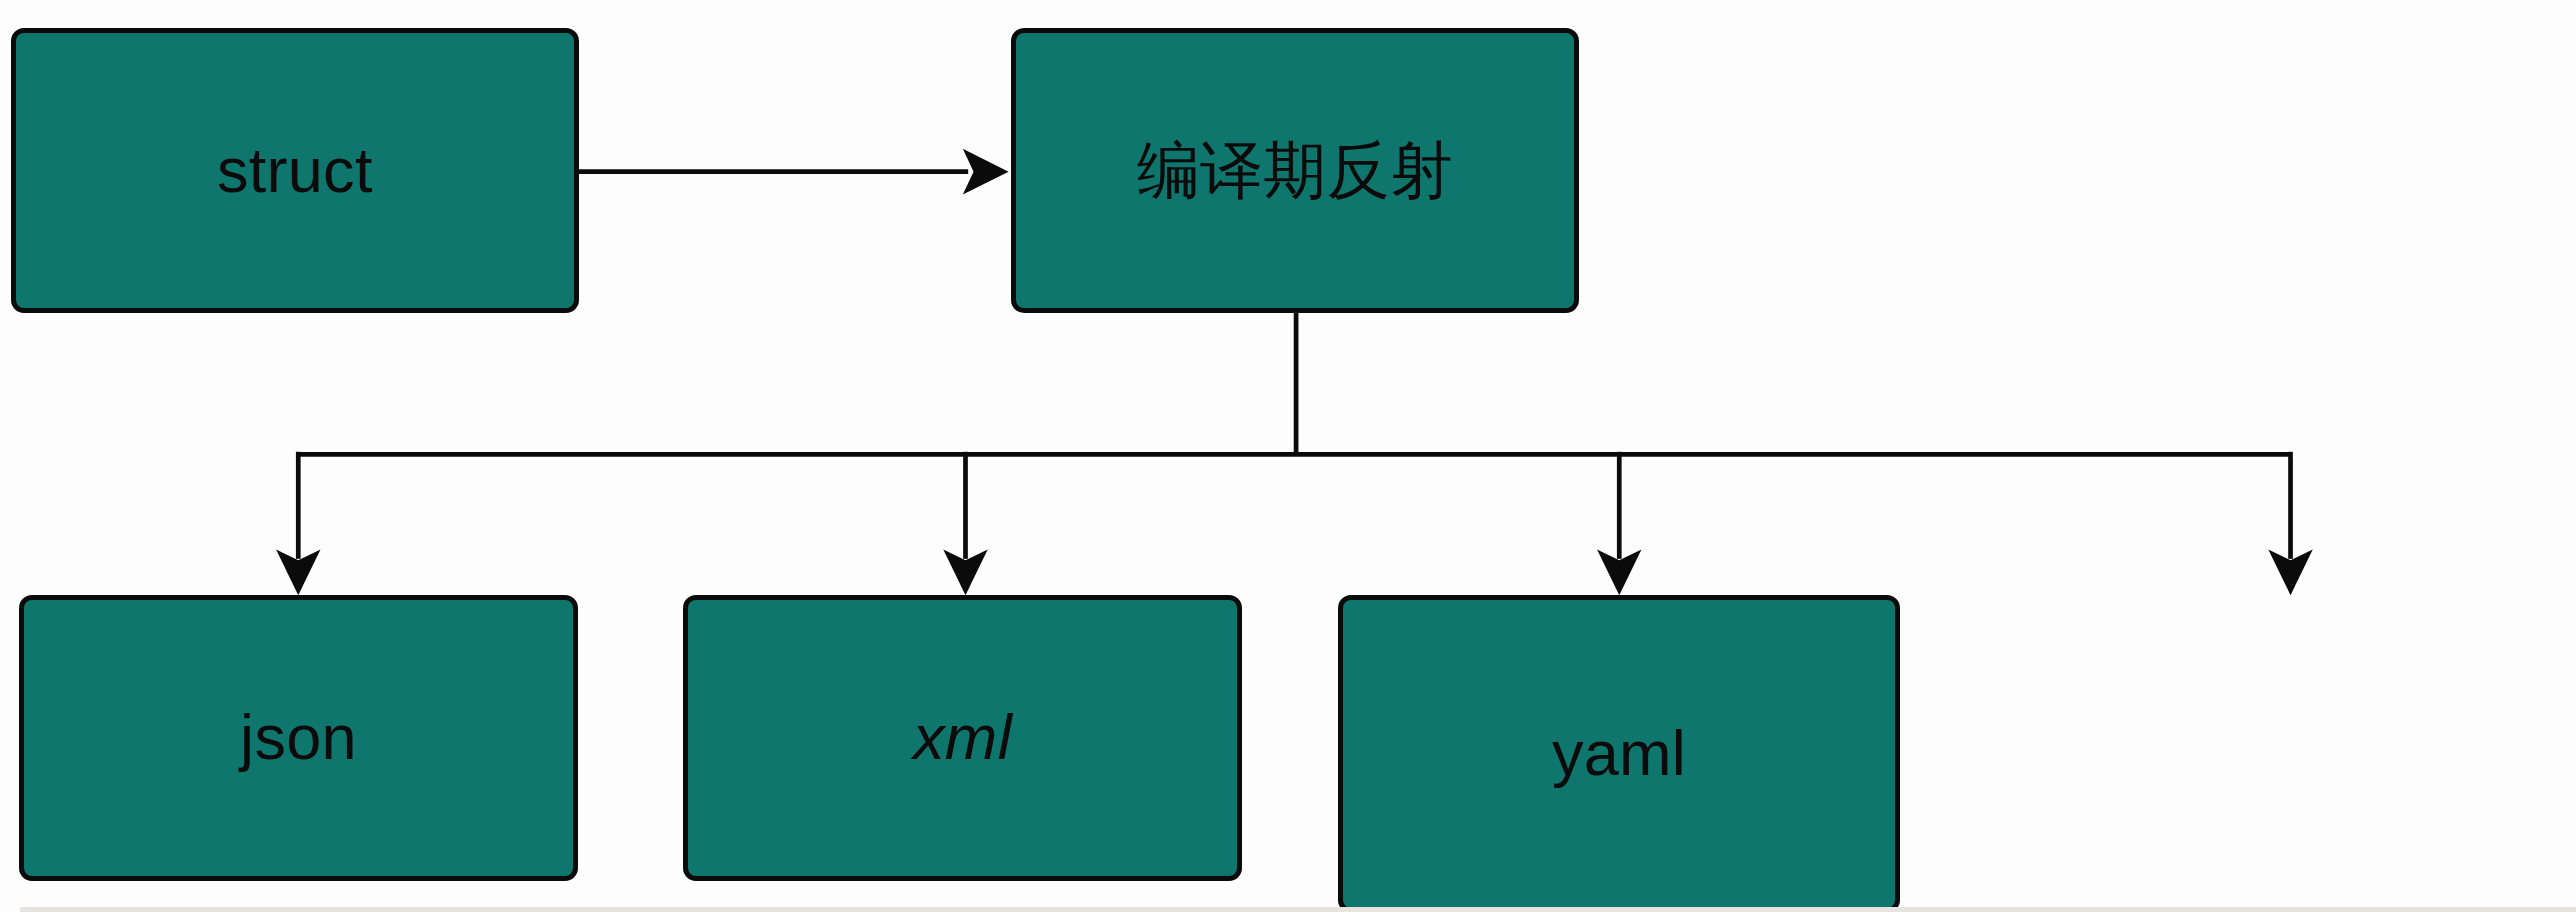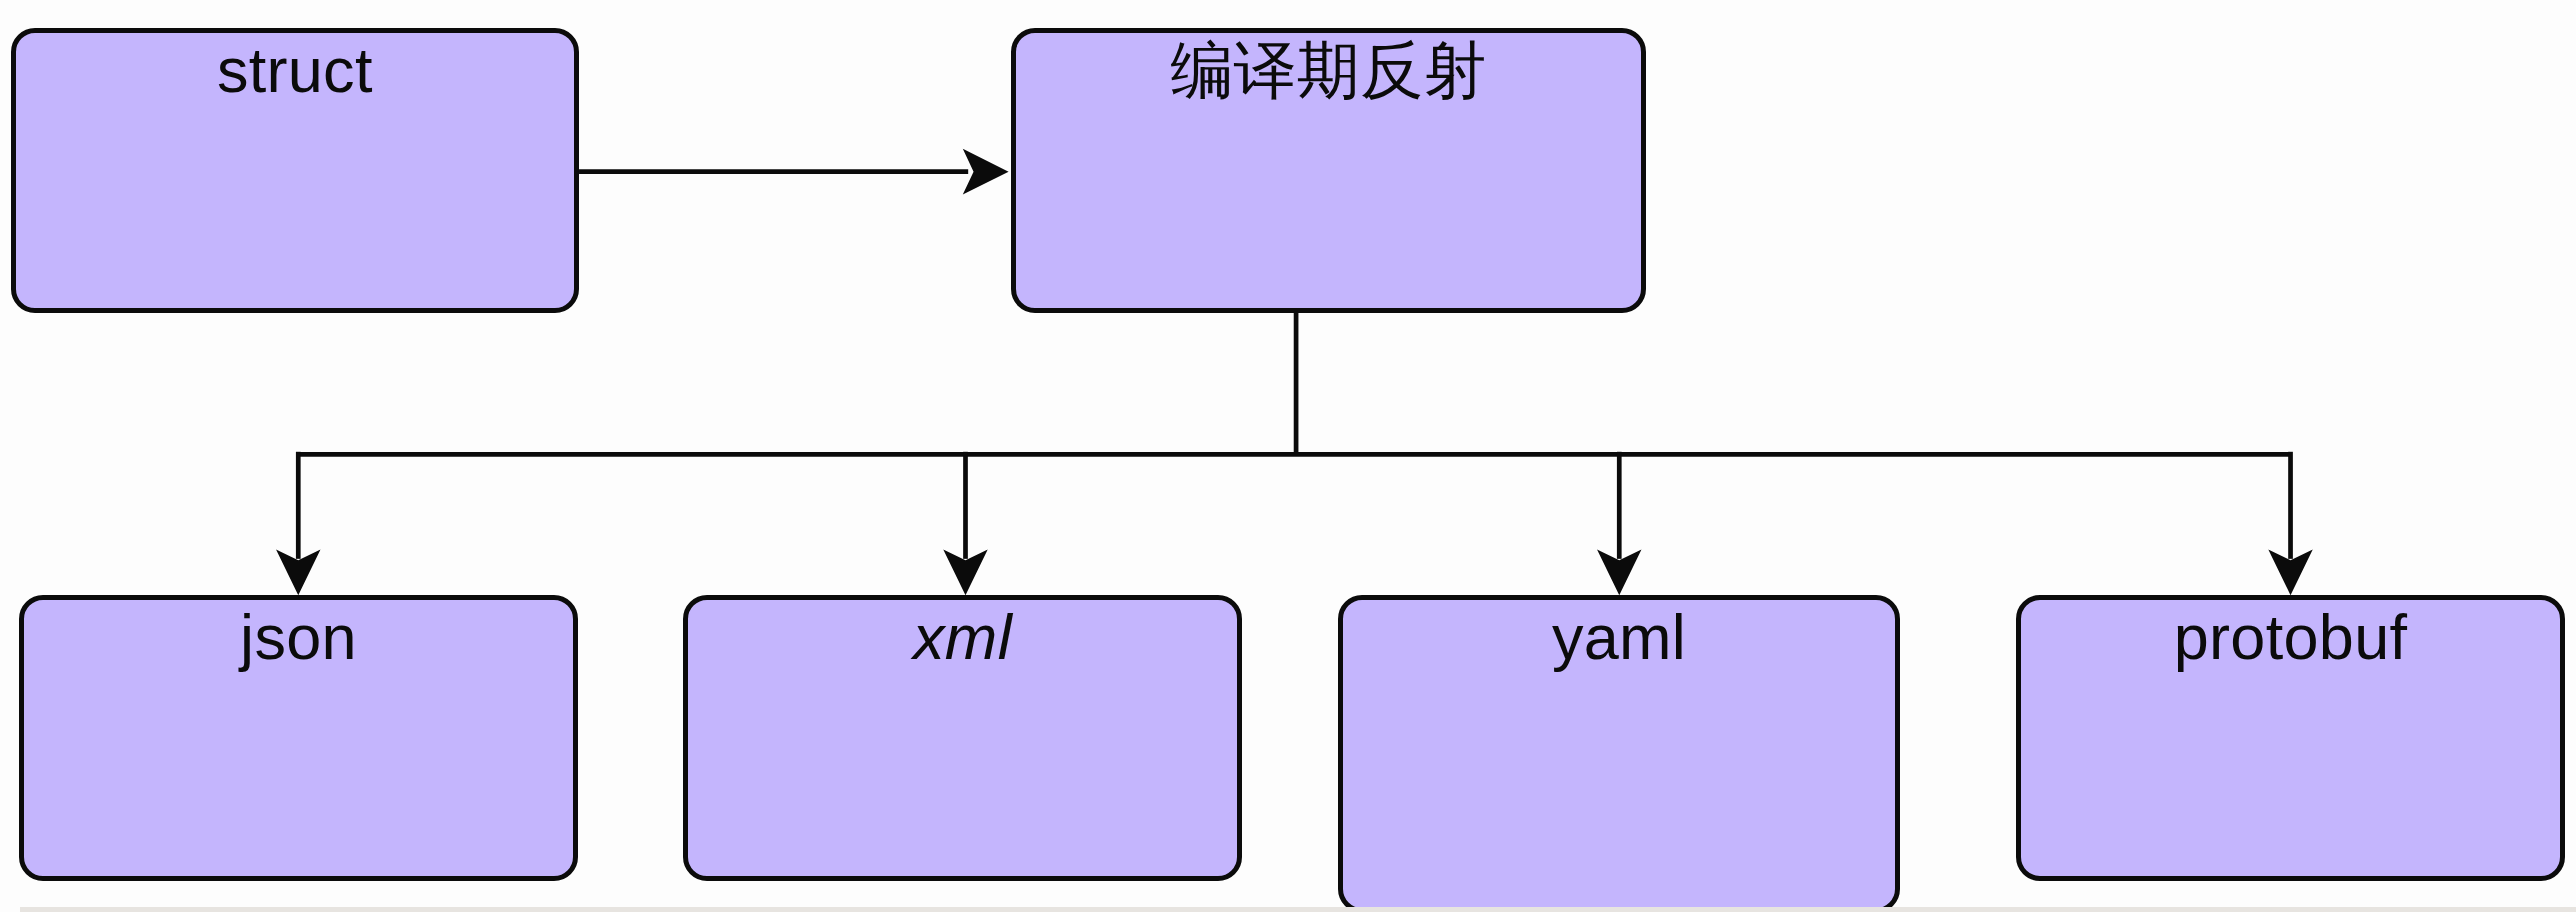--- a/index.html
+++ b/index.html
@@ -22,36 +22,37 @@
     left: 0;
     top: 0;
     width: 2576px;
     height: 913px;
     z-index: 1;
   }
   .node {
     position: absolute;
     box-sizing: border-box;
     border: 5.4px solid #0b0b0b;
-    border-radius: 24px;
-    background: #c4b5fd;
+    border-radius: 13px;
+    background: #0f766e;
     display: flex;
+    align-items: center;
     justify-content: center;
     z-index: 2;
   }
   .node .label {
     font-size: 63px;
     line-height: 1.2;
     color: #0b0b0b;
     letter-spacing: 0.3px;
     white-space: nowrap;
   }
   
   .node-struct   { left: 10.8px;   top: 28px;  width: 568px; height: 285px; }
-  .node-hub      { left: 1011px; top: 28px;  width: 635px; height: 285px; }
+  .node-hub      { left: 1011px; top: 28px;  width: 568px; height: 285px; }
   
   .node-json     { left: 19px;   top: 595px; width: 559px; height: 286px; }
   .node-xml      { left: 683px; top: 595px; width: 559px; height: 286px; font-style: italic; }
   .node-yaml     { left: 1338px; top: 595px; width: 562px; height: 318px; }
   .node-protobuf { left: 2016px; top: 595px; width: 549px; height: 286px; }
 
   .bottom-strip {
     position: absolute;
     left: 20px;
     right: 0;
@@ -121,20 +122,17 @@
   </div>
 
   <div class="node node-xml">
     <span class="label">xml</span>
   </div>
 
   <div class="node node-yaml">
     <span class="label">yaml</span>
   </div>
 
-  <div class="node node-protobuf">
-    <span class="label">protobuf</span>
-  </div>
 
   <div class="bottom-strip"></div>
 
 </div>
 
 
 </body></html>

